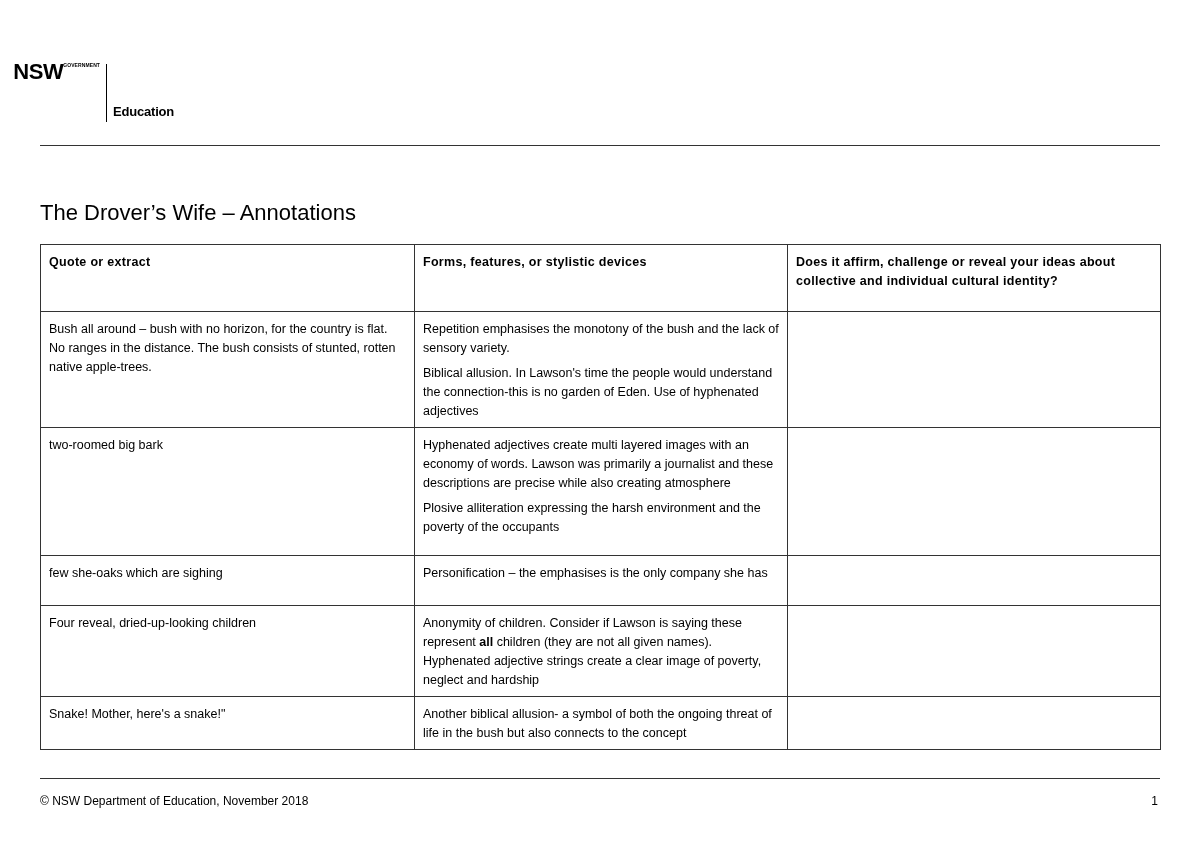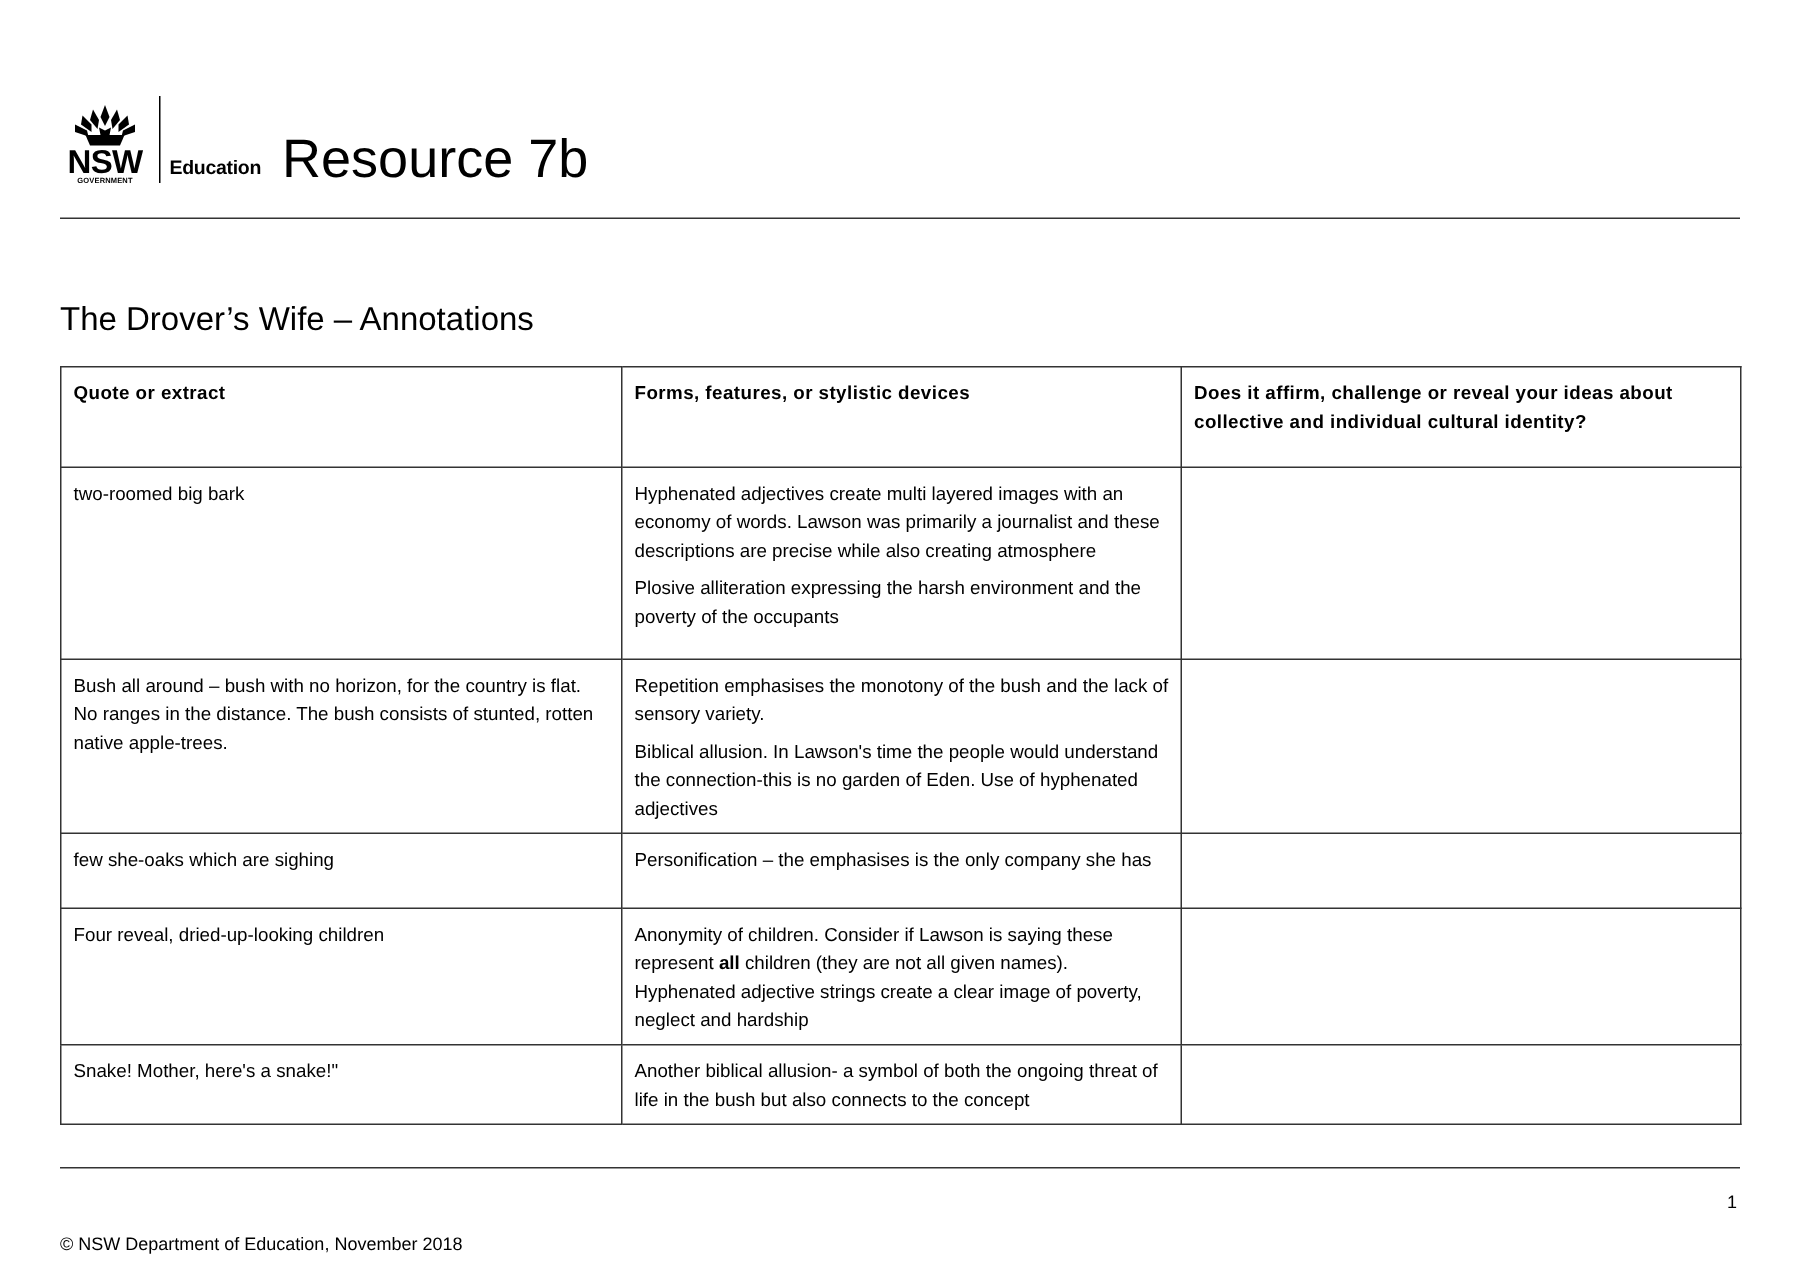--- a/index.html
+++ b/index.html
@@ -2,21 +2,21 @@
 <html><head>
 <meta charset="utf-8">
 <style>
   html, body { margin: 0; padding: 0; background: #ffffff; }
   body {
     width: 1200px; height: 849px; position: relative; overflow: hidden;
     font-family: "Liberation Sans", sans-serif; color: #000;
   }
   .header { position: absolute; left: 40px; top: 58px; height: 66px; display: flex; align-items: flex-end; }
   .logo { display: flex; align-items: flex-end; }
-  .logo-mark { width: 60px; height: 62px; display: flex; flex-direction: column; align-items: center; justify-content: flex-end; }
+  .logo-mark { width: 60px; height: 62px; display: flex; justify-content: flex-end; }
   .logo-mark svg { display: block; }
   .logo-nsw { font-family: "Liberation Sans", sans-serif; font-weight: bold; font-size: 22px; line-height: 20px; letter-spacing: -0.5px; }
   .logo-gov { font-size: 5px; font-weight: bold; line-height: 6px; letter-spacing: 0.1px; }
   .logo-divider { width: 1px; height: 58px; background: #000; margin: 0 6px 2px 6px; }
   .logo-edu { font-weight: bold; font-size: 13px; line-height: 17px; margin-bottom: 4px; letter-spacing: -0.2px; }
   .resource-title { font-size: 36px; line-height: 36px; margin-left: 14px; margin-bottom: 0px; }
   .rule-top { position: absolute; left: 40px; top: 145px; width: 1120px; height: 1px; background: #333; }
   .doc-title { position: absolute; left: 40px; top: 196px; font-size: 22px; line-height: 34px; margin: 0; font-weight: normal; }
   table.annot {
     position: absolute; left: 40px; top: 244px; width: 1120px;
@@ -24,21 +24,21 @@
   }
   table.annot th, table.annot td {
     border: 1px solid #333; vertical-align: top; text-align: left;
     padding: 8px 8px 6px 8px;
   }
   table.annot th { font-weight: bold; font-size: 12.5px; letter-spacing: 0.3px; height: 52px; }
   table.annot td p { margin: 0 0 6px 0; }
   table.annot td p:last-child { margin-bottom: 0; }
   .col1 { width: 374px; } .col2 { width: 373px; } .col3 { width: 373px; }
   .rule-bottom { position: absolute; left: 40px; top: 778px; width: 1120px; height: 1px; background: #333; }
-  .footer-left { position: absolute; left: 40px; top: 794px; font-size: 12px; margin-top: 28px; }
+  .footer-left { position: absolute; left: 40px; top: 794px; font-size: 12px; }
   .footer-right { position: absolute; right: 42px; top: 794px; font-size: 12px; }
 </style>
 </head>
 <body>
 
 <div class="header">
   <div class="logo">
     <div class="logo-mark">
       <svg width="46" height="30" viewBox="0 0 46 30">
         <g fill="#000">
@@ -52,54 +52,53 @@
           <path d="M10 22 L36 22 L33 29 L13 29 Z"></path>
           <path d="M19 17 L23 19 L27 17 L26 22 L20 22 Z"></path>
         </g>
       </svg>
       <span class="logo-nsw">NSW</span>
       <span class="logo-gov">GOVERNMENT</span>
     </div>
     <div class="logo-divider"></div>
     <span class="logo-edu">Education</span>
   </div>
-  <span class="resource-title">Resource 7b</span>
 </div>
 
 <div class="rule-top"></div>
 
 <h1 class="doc-title">The Drover’s Wife – Annotations</h1>
 
 <table class="annot">
   <colgroup>
       <col class="col1">
       <col class="col2">
       <col class="col3">
     </colgroup>
   <thead>
     <tr>
       <th>Quote or extract</th>
       <th>Forms, features, or stylistic devices</th>
       <th>Does it affirm, challenge or reveal your ideas about collective and individual cultural identity?</th>
     </tr>
   </thead>
   <tbody>
+    <tr style="height:110px">
+      <td>Bush all around – bush with no horizon, for the country is flat. No ranges in the distance. The bush consists of stunted, rotten native apple-trees.</td>
+      <td>
+        <p>Repetition emphasises the monotony of the bush and the lack of sensory variety.</p>
+        <p>Biblical allusion. In Lawson's time the people would understand the connection-this is no garden of Eden. Use of hyphenated adjectives</p>
+      </td>
+      <td></td>
+    </tr>
     <tr style="height:128px">
       <td>two-roomed big bark</td>
       <td>
         <p>Hyphenated adjectives create multi layered images with an economy of words. Lawson was primarily a journalist and these descriptions are precise while also creating atmosphere</p>
         <p>Plosive alliteration expressing the harsh environment and the poverty of the occupants</p>
-      </td>
-      <td></td>
-    </tr>
-    <tr style="height:110px">
-      <td>Bush all around – bush with no horizon, for the country is flat. No ranges in the distance. The bush consists of stunted, rotten native apple-trees.</td>
-      <td>
-        <p>Repetition emphasises the monotony of the bush and the lack of sensory variety.</p>
-        <p>Biblical allusion. In Lawson's time the people would understand the connection-this is no garden of Eden. Use of hyphenated adjectives</p>
       </td>
       <td></td>
     </tr>
     <tr style="height:50px">
       <td>few she-oaks which are sighing</td>
       <td>
         <p>Personification – the emphasises is the only company she has</p>
       </td>
       <td></td>
     </tr>

